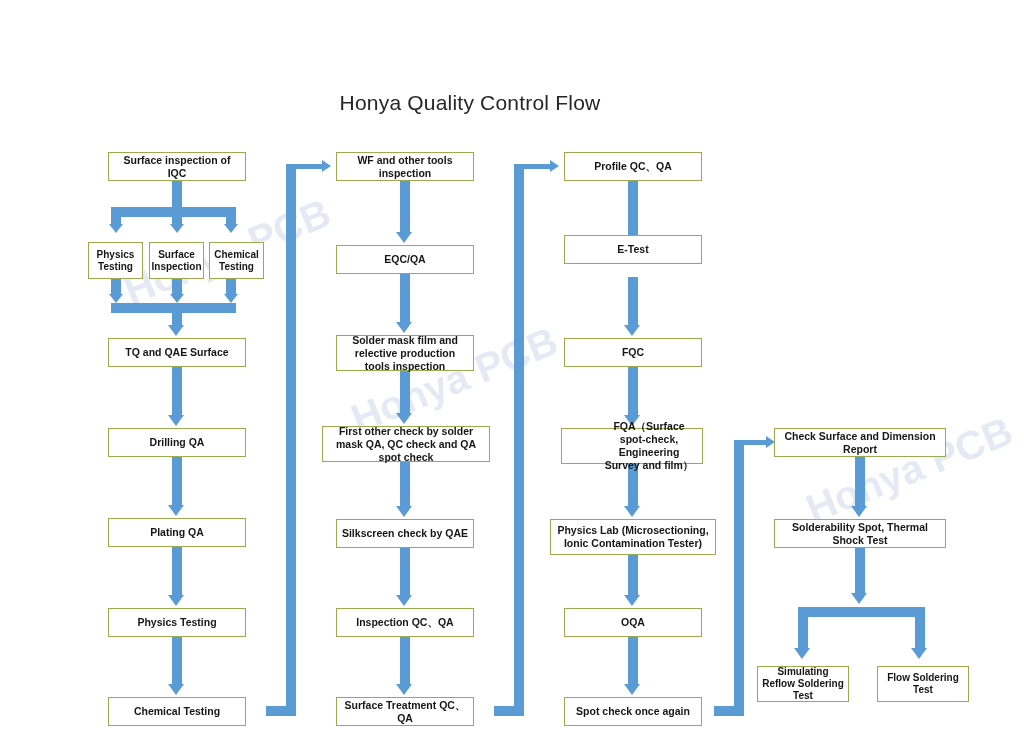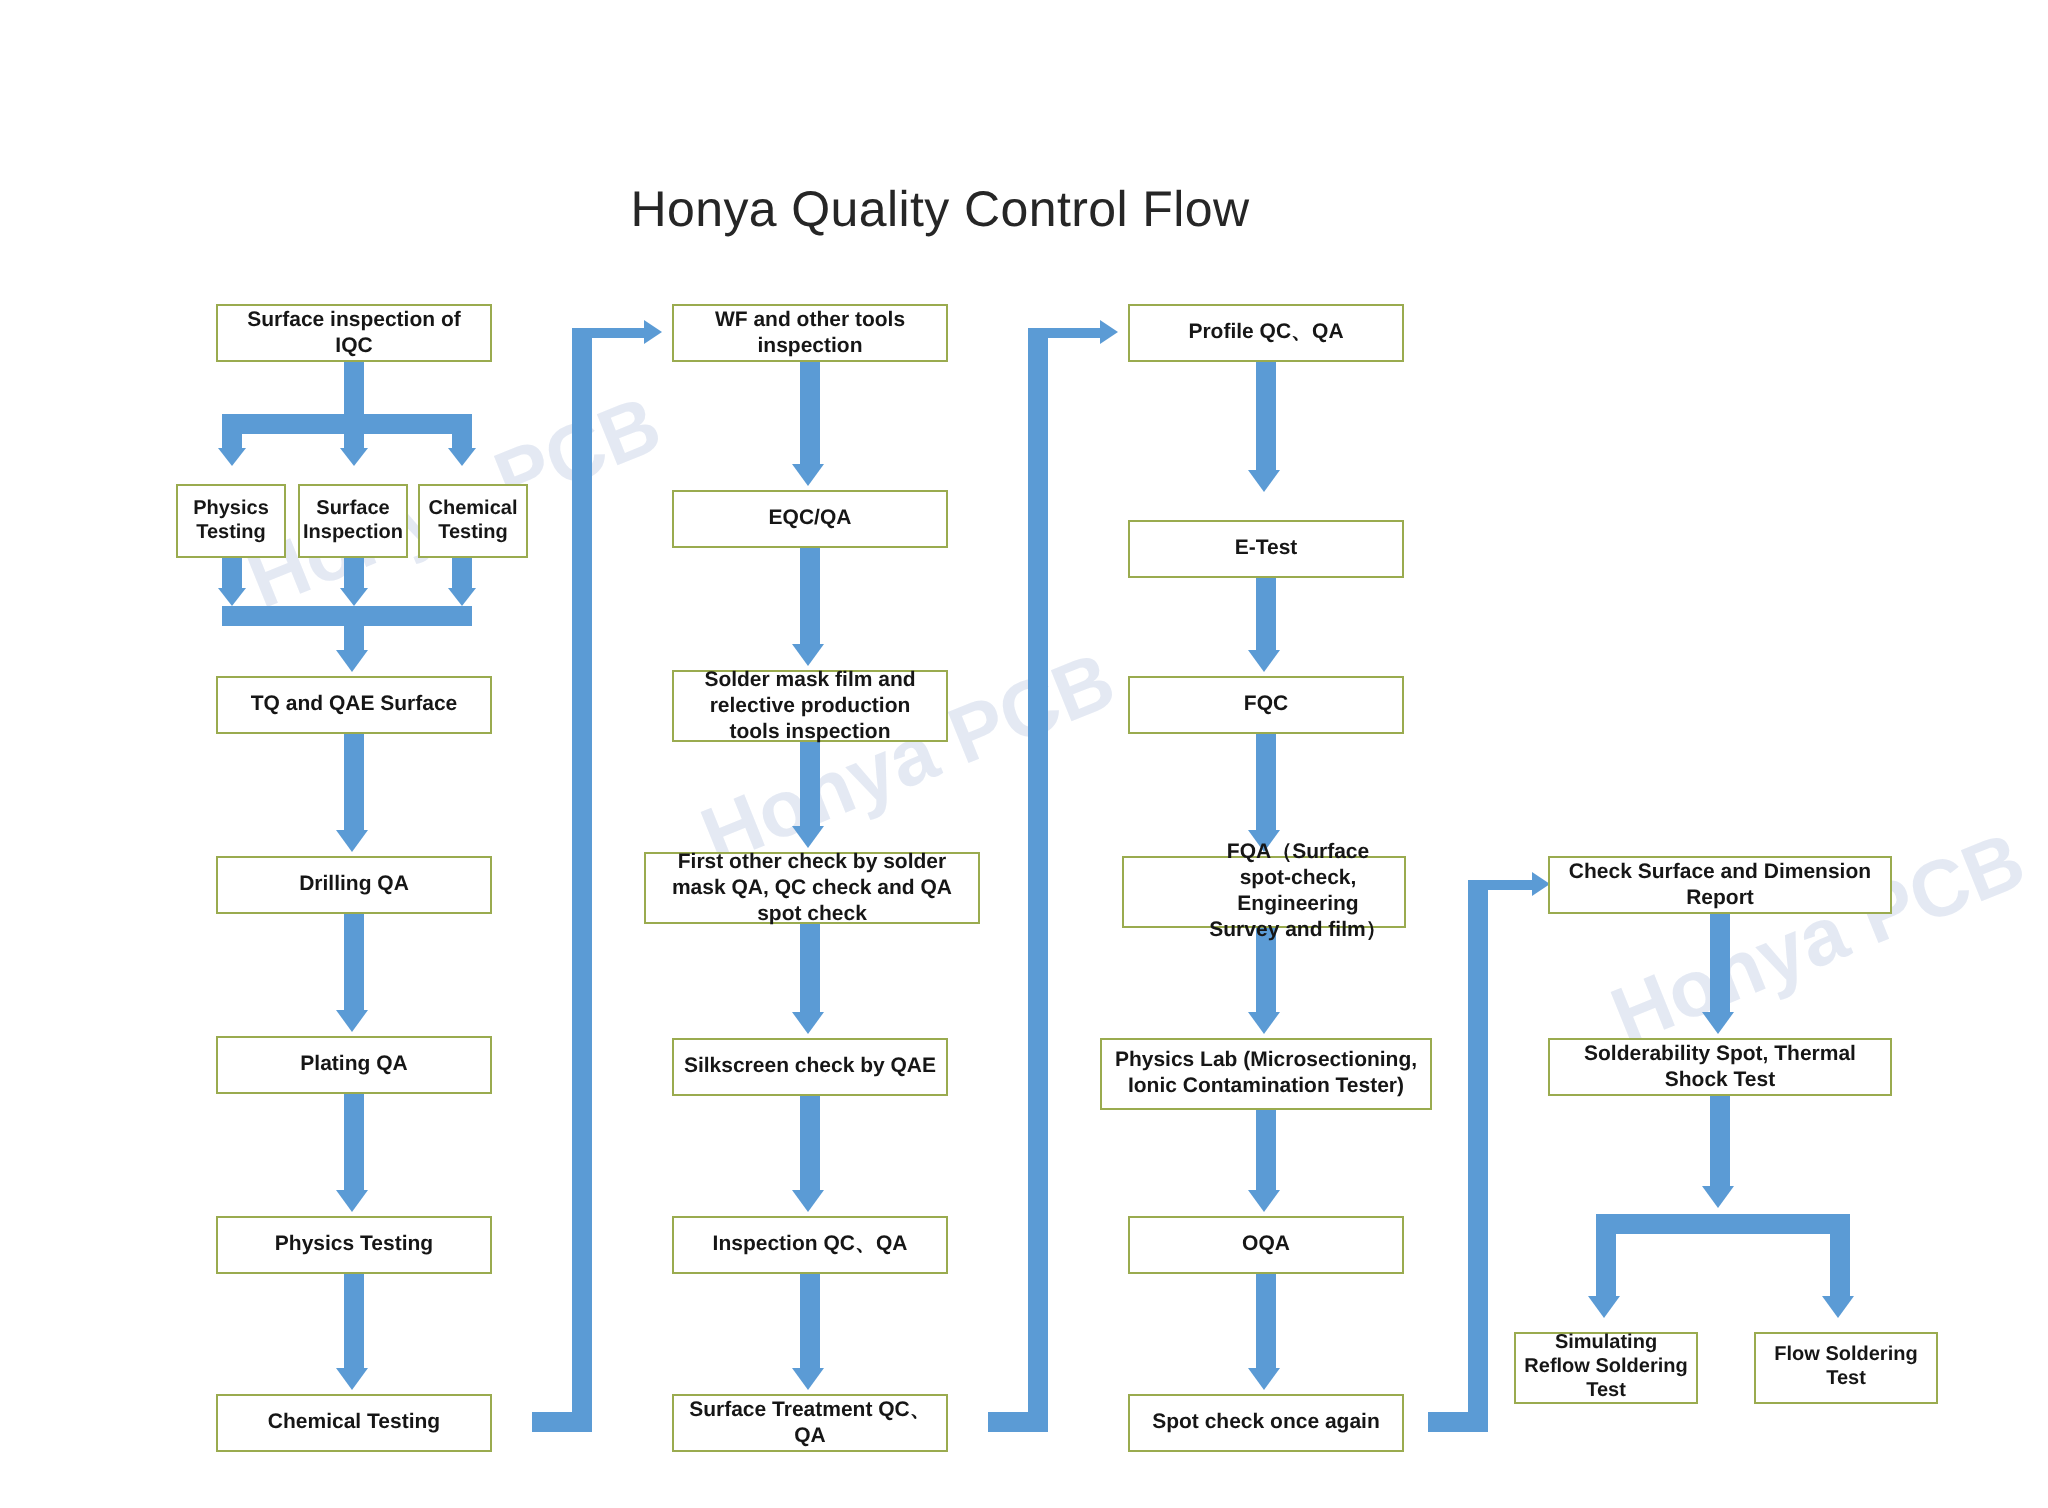--- a/index.html
+++ b/index.html
@@ -47,21 +47,21 @@
   }
 
   
   #page-title {
     position: absolute;
     left: 0;
     top: 91px;
     width: 940px;
     text-align: center;
     font-family: "Liberation Sans", sans-serif;
-    font-size: 25px;
+    font-size: 21px;
     color: #262626;
     letter-spacing: .2px;
   }
 
   
   .wm {
     position: absolute;
     font-family: "Liberation Sans", sans-serif;
     font-weight: bold;
     color: #cfd8ea;
@@ -261,21 +261,21 @@
       </div>
       <div class="node" style="left: 336px; top: 608px; width: 138px; height: 29px;">
         <span>Inspection QC、QA</span>
       </div>
       <div class="node" style="left: 336px; top: 697px; width: 138px; height: 29px;">
         <span>Surface Treatment QC、QA</span>
       </div>
       <div class="node" style="left: 564px; top: 152px; width: 138px; height: 29px;">
         <span>Profile QC、QA</span>
       </div>
-      <div class="node" style="left: 564px; top: 260px; width: 138px; height: 29px;">
+      <div class="node" style="left: 564px; top: 235px; width: 138px; height: 29px;">
         <span>E-Test</span>
       </div>
       <div class="node" style="left: 564px; top: 338px; width: 138px; height: 29px;">
         <span>FQC</span>
       </div>
       <div class="node" style="left: 561px; top: 428px; width: 142px; height: 36px; padding-left: 38px;">
         <span>FQA（Surface spot-check, Engineering Survey and film）</span>
       </div>
       <div class="node" style="left: 550px; top: 519px; width: 166px; height: 36px;">
         <span>Physics Lab (Microsectioning, Ionic Contamination Tester)</span>

